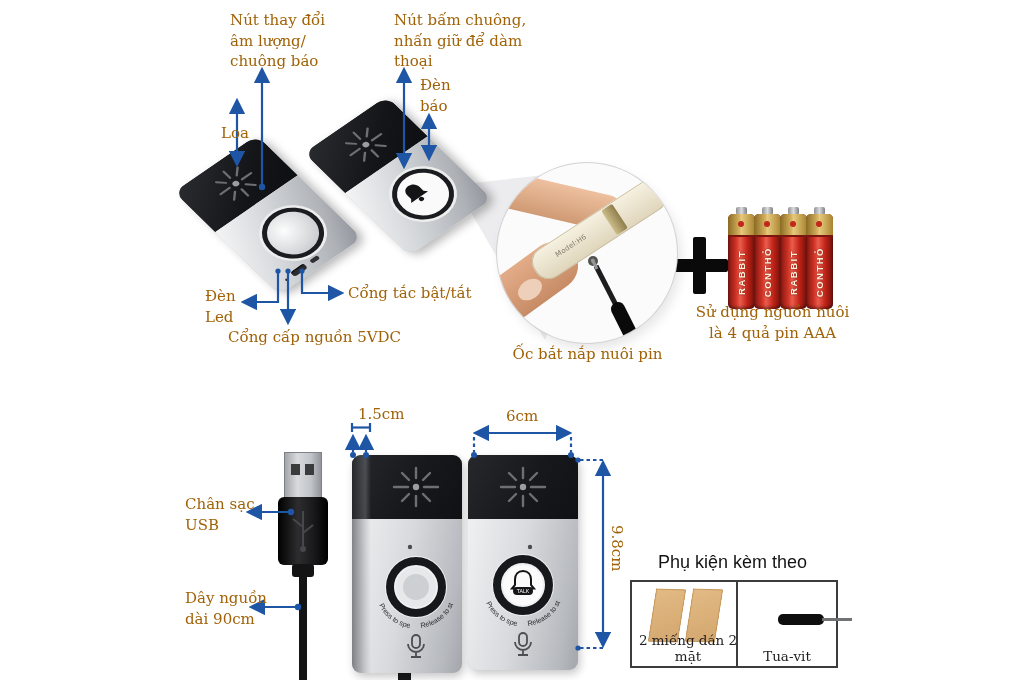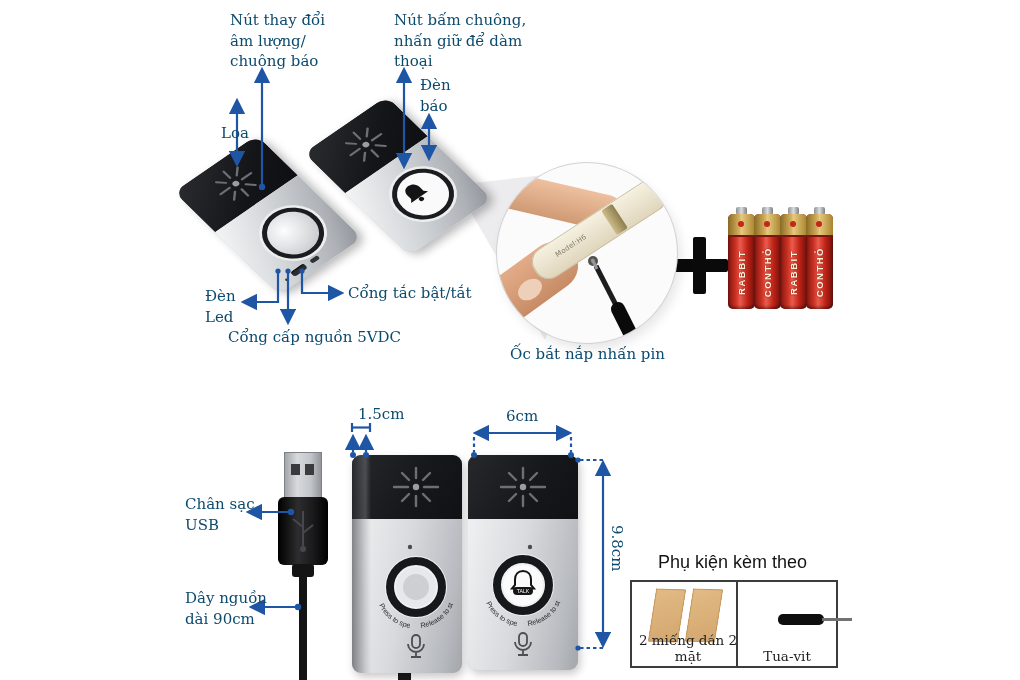--- a/index.html
+++ b/index.html
@@ -1,18 +1,18 @@
 <!DOCTYPE html>
 <html><head>
 <meta charset="utf-8">
 <style>
   html,body{margin:0;padding:0;background:#ffffff;}
   #canvas{position:relative;width:1020px;height:680px;background:#ffffff;overflow:hidden;
           font-family:"DejaVu Serif","Liberation Serif",serif;}
-  .lbl{position:absolute;font-size:15px;line-height:1.38;color:#0c4a6e;white-space:pre-line;z-index:7;}
+  .lbl{position:absolute;font-size:15px;line-height:1.38;color:#a16207;white-space:pre-line;z-index:7;}
   .lbl.center{text-align:center;}
   .sans{font-family:"Liberation Sans","DejaVu Sans",sans-serif;}
   svg{display:block;}
   #overlay{position:absolute;left:0;top:0;z-index:6;pointer-events:none;}
 
   
   .dev-angled{position:absolute;width:108px;height:164px;border-radius:13px;overflow:hidden;
               transform:scaleY(.82) rotate(-40deg);z-index:2;
               box-shadow:3px 6px 10px rgba(0,0,0,.28), inset 0 0 0 1px rgba(0,0,0,.25);}
   .da-cap{position:absolute;left:0;top:0;width:100%;height:64px;background:linear-gradient(140deg,#2a2c30,#141519 60%,#0e0f12);}
@@ -371,21 +371,23 @@
   <div class="lbl" style="left:394px;top:10px;">Nút bấm chuông,
 nhấn giữ để dàm
 thoại</div>
   <div class="lbl" style="left:221px;top:75px;margin-top:48px;">Loa</div>
   <div class="lbl" style="left:420px;top:75px;">Đèn
 báo</div>
   <div class="lbl" style="left:205px;top:286px;">Đèn
 Led</div>
   <div class="lbl" style="left:348px;top:283px;">Cổng tắc bật/tắt</div>
   <div class="lbl" style="left:228px;top:327px;">Cổng cấp nguồn 5VDC</div>
-  <div class="lbl center" style="left:500px;top:344px;width:175px;">Ốc bắt nắp nhấn pin</div>
+  <div class="lbl center" style="left:500px;top:344px;width:175px;">Ốc bắt nắp nuôi pin</div>
+  <div class="lbl center" style="left:690px;top:302px;width:165px;">Sử dụng nguồn nuôi
+là 4 quả pin AAA</div>
   <div class="lbl" style="left:185px;top:494px;">Chân sạc
 USB</div>
   <div class="lbl" style="left:185px;top:588px;">Dây nguồn
 dài 90cm</div>
 
   <div class="lbl" style="left:338px;top:404px;margin-left:20px;">1.5cm</div>
   <div class="lbl" style="left:506px;top:406px;">6cm</div>
   <div class="lbl" style="left:606px;top:525px;writing-mode:vertical-rl;">9.8cm</div>
 
   <div class="lbl sans center" style="left:630px;top:550px;width:205px;font-size:18px;color:#141416;">Phụ kiện kèm theo</div>

